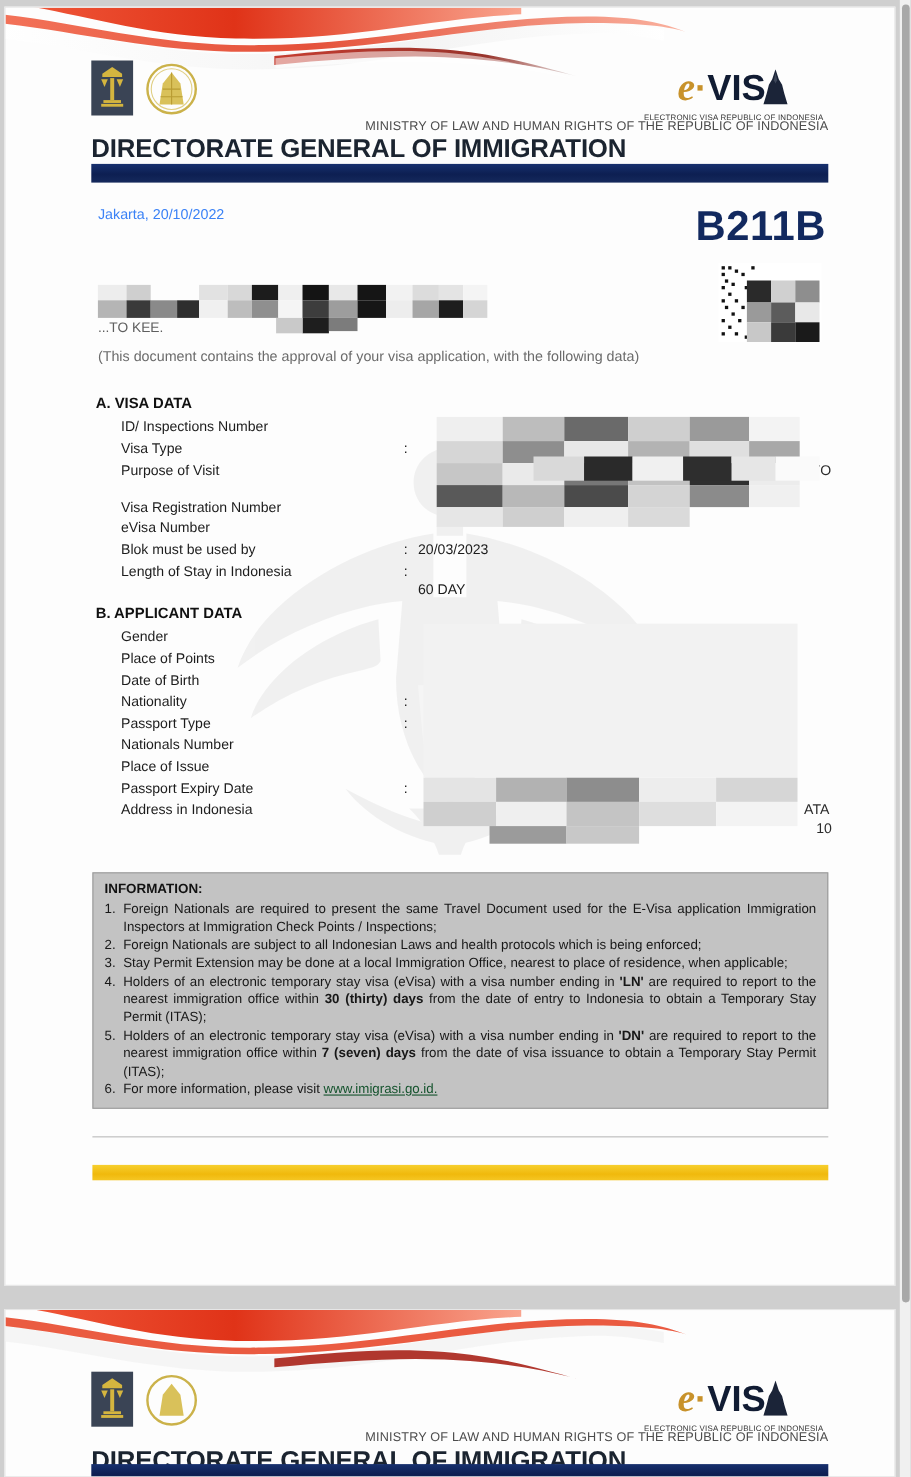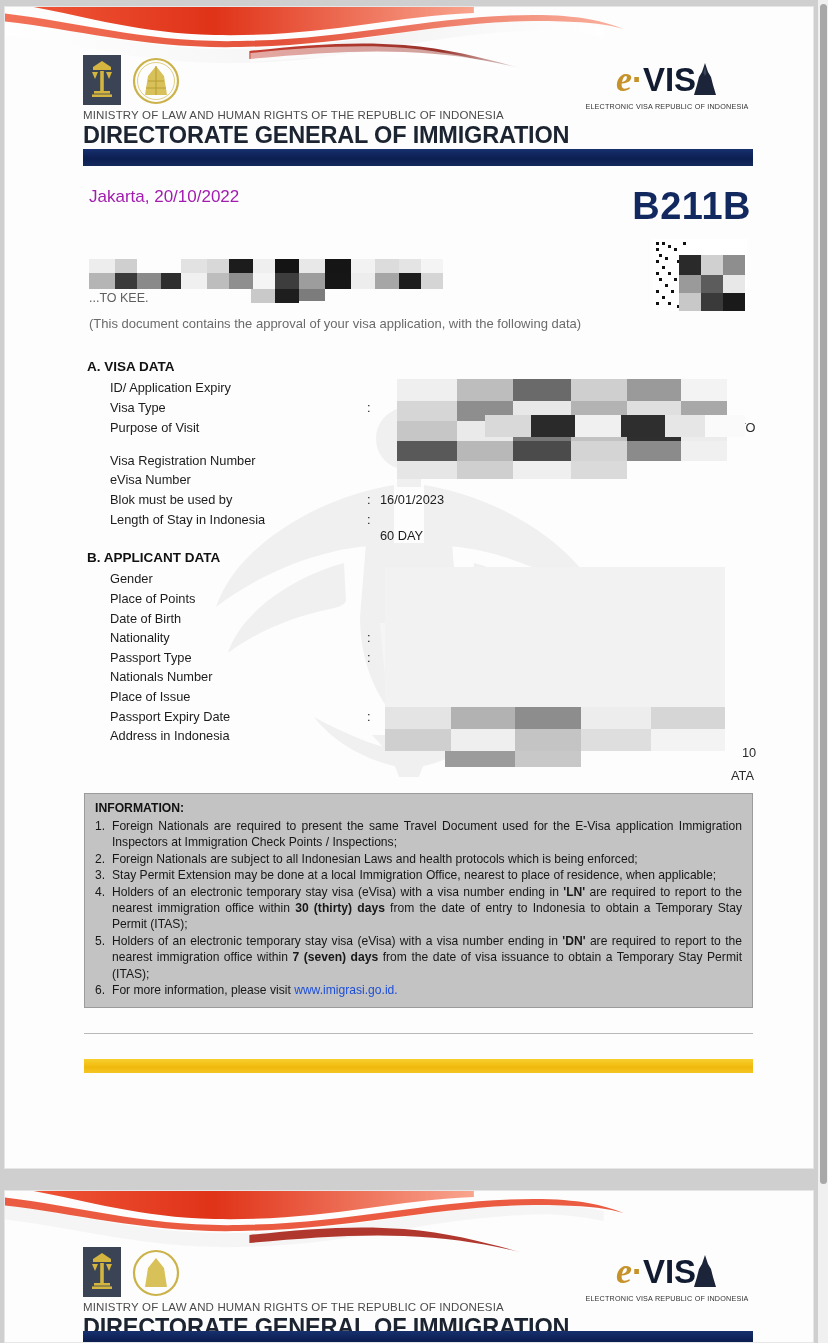--- a/index.html
+++ b/index.html
@@ -61,20 +61,21 @@
   .crest2 {
     position: absolute; top: 2px; left: 48px;
     width: 50px; height: 48px;
   }
   .crest2 svg { width: 50px; height: 48px; }
 
   .ministry-line {
     font-size: 11.5px; letter-spacing: .15px;
     color: #4c4c4c; white-space: nowrap;
     margin-top: 2px;
+    text-align: right;
   }
   .dirgen-line {
     font-size: 23.5px; font-weight: bold;
     color: #1b2430; letter-spacing: -.2px;
     white-space: nowrap; margin-top: 1px;
   }
 
   
   .evisa {
     position: absolute; right: 0; top: 6px;
@@ -111,21 +112,21 @@
     position: absolute; left: 50%; top: 360px;
     transform: translateX(-50%);
     width: 430px; height: 440px;
     opacity: .07;
     pointer-events: none;
   }
 
   
   .city-date {
     position: absolute; left: 84px; top: 180px;
-    font-size: 17px; color: #a21caf;
+    font-size: 13px; color: #3b82f6;
   }
   .b211b {
     position: absolute; right: 62px; top: 178px;
     font-size: 38px; font-weight: bold;
     color: #12295f; letter-spacing: .5px;
   }
 
   
   .qr {
     position: absolute; right: 66px; top: 232px;
@@ -173,21 +174,21 @@
     font-size: 12.2px; font-weight: bold; color: #111;
     margin-bottom: 3px;
   }
   .info-item {
     display: flex; font-size: 12.1px; color: #171717;
     line-height: 16.4px; margin-bottom: 0px;
   }
   .info-num { width: 17px; flex: 0 0 17px; }
   .info-text { flex: 1; text-align: justify; }
   .info-text b { font-weight: bold; }
-  .info-link { color: #1d4ed8; }
+  .info-link { color: #14532d; text-decoration: underline; }
 
   .footer-rule {
     position: absolute; left: 79px; right: 60px; top: 1026px;
     border-top: 1px solid #b9b9b9;
   }
   .footer-addr {
     position: absolute; left: 79px; right: 60px; top: 1033px;
     text-align: center; font-size: 10.2px; color: #2e2e2e;
   }
   .gold-bar {
@@ -378,31 +379,31 @@
       <div class="mcell" style="left:332px;top:14px;width:22px;height:16px;background:#d5d5d5"></div>
     </div>
     <div class="addressee">...TO KEE.</div>
 
     <div class="intro">
       <div class="muted">(This document contains the approval of your visa application, with the following data)</div>
     </div>
 
     <div class="section-title" style="top:352px">A. VISA DATA</div>
 
-    <div class="field" style="top:373px">ID/ Application Expiry</div>
+    <div class="field" style="top:373px">ID/ Inspections Number</div>
     <div class="field" style="top:393px">Visa Type</div>
     <div class="colon" style="top:393px">:</div>
     <div class="field" style="top:413px">Purpose of Visit</div>
     <div class="frag" style="left:733px; top:413px">TO</div>
 
     <div class="field" style="top:446px">Visa Registration Number</div>
     <div class="field" style="top:465px">eVisa Number</div>
     <div class="field" style="top:485px">Blok must be used by</div>
     <div class="colon" style="top:485px">:</div>
-    <div class="fval" style="top:485px">16/01/2023</div>
+    <div class="fval" style="top:485px">20/03/2023</div>
     <div class="field" style="top:505px">Length of Stay in Indonesia</div>
     <div class="colon" style="top:505px">:</div>
     <div class="fval" style="top:521px">60 DAY</div>
 
     <div class="mosaic" style="left:392px; top:372px; width:330px; height:100px;">
       <div class="mcell" style="left:0;   top:0;   width:60px; height:22px; background:#efefef"></div>
       <div class="mcell" style="left:60px;top:0;   width:56px; height:22px; background:#bdbdbd"></div>
       <div class="mcell" style="left:116px;top:0;  width:58px; height:22px; background:#6a6a6a"></div>
       <div class="mcell" style="left:174px;top:0;  width:56px; height:22px; background:#cfcfcf"></div>
       <div class="mcell" style="left:230px;top:0;  width:54px; height:22px; background:#9a9a9a"></div>
@@ -448,21 +449,21 @@
     <div class="frag" style="left:418px; top:604px">01</div>
     <div class="field" style="top:623px">Nationality</div>
     <div class="colon" style="top:623px">:</div>
     <div class="field" style="top:643px">Passport Type</div>
     <div class="colon" style="top:643px">:</div>
     <div class="field" style="top:662px">Nationals Number</div>
     <div class="field" style="top:682px">Place of Issue</div>
     <div class="field" style="top:702px">Passport Expiry Date</div>
     <div class="colon" style="top:702px">:</div>
     <div class="field" style="top:721px">Address in Indonesia</div>
-    <div class="frag" style="left:726px; top:761px">ATA</div>
+    <div class="frag" style="left:726px; top:721px">ATA</div>
     <div class="frag" style="left:737px; top:738px">10</div>
 
     <div class="mosaic" style="left:380px; top:560px; width:340px; height:200px;">
       <div class="mcell" style="left:0;  top:0;   width:340px;height:140px; background:#f2f2f2"></div>
       <div class="mcell" style="left:0;  top:140px;width:66px; height:22px; background:#e4e4e4"></div>
       <div class="mcell" style="left:66px;top:140px;width:64px;height:22px; background:#b2b2b2"></div>
       <div class="mcell" style="left:130px;top:140px;width:66px;height:22px;background:#8d8d8d"></div>
       <div class="mcell" style="left:196px;top:140px;width:70px;height:22px;background:#ededed"></div>
       <div class="mcell" style="left:266px;top:140px;width:74px;height:22px;background:#d6d6d6"></div>
       <div class="mcell" style="left:0;  top:162px;width:66px; height:22px; background:#cfcfcf"></div>

